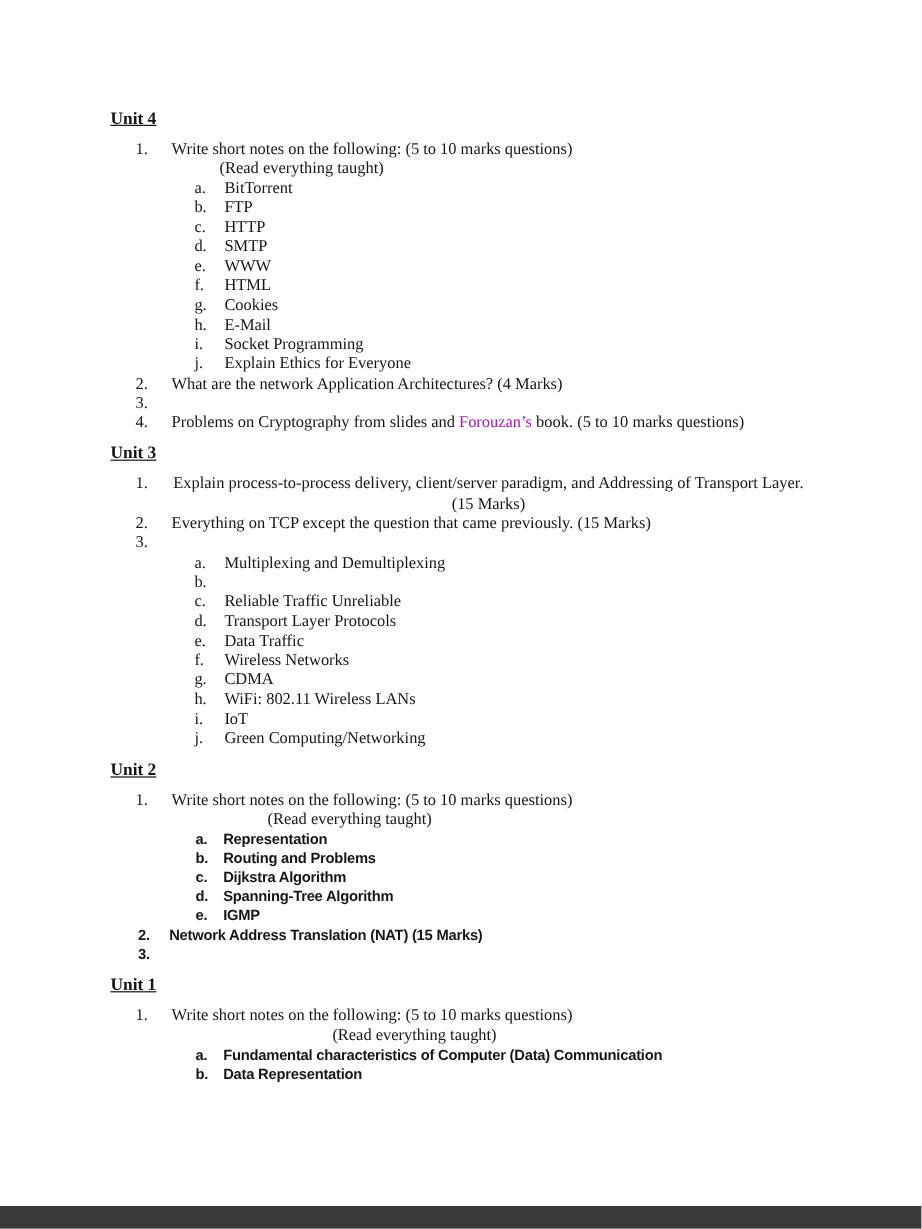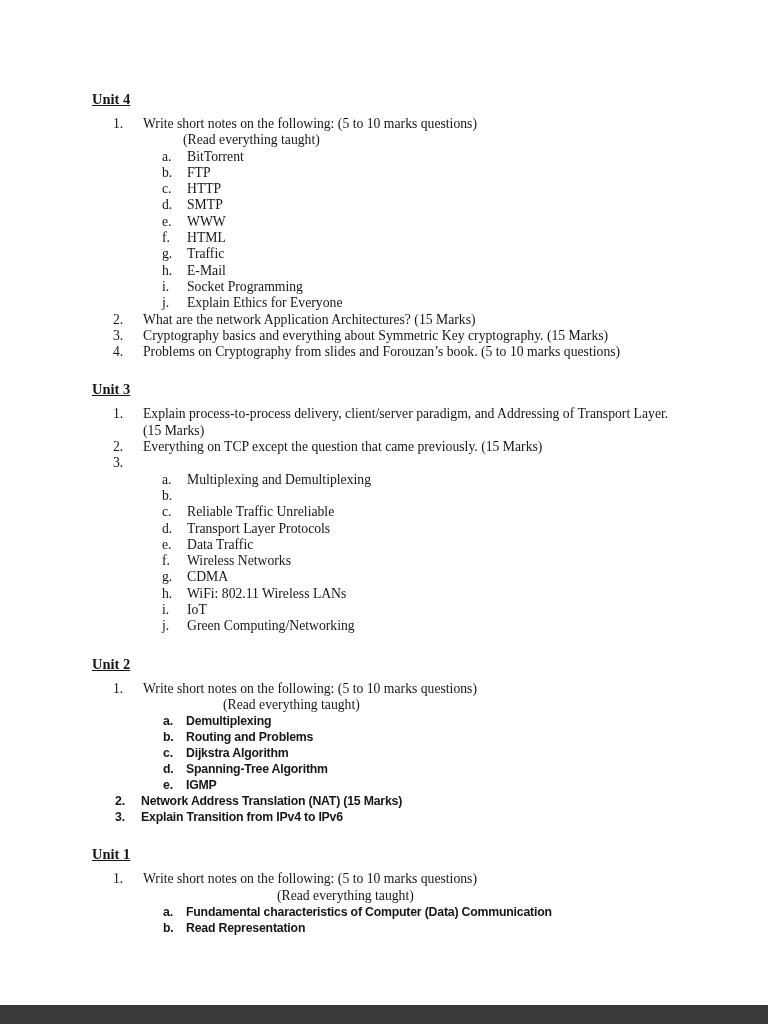--- a/index.html
+++ b/index.html
@@ -11,36 +11,36 @@
     font-family: "Liberation Serif", serif;
     overflow: hidden;
     position: relative;
   }
   .page {
     position: absolute; top: 0; left: 0;
     width: 768px; height: 1005px;
     padding: 90px 56px 12px 92px;
     background: #ffffff;
   }
-  .unit + .unit { margin-top: 20px; }
+  .unit + .unit { margin-top: 9px; }
   .unit-title {
     display: inline-block;
     margin: 0 0 8px 0;
     font-size: 14.5px;
     line-height: 17px;
     font-weight: bold;
     text-decoration: underline;
     font-family: "Liberation Serif", serif;
   }
   .items { font-size: 13.7px; }
   .item { display: flex; line-height: 16.3px; }
   .m { flex: 0 0 auto; }
   .m.num { padding-left: 21px; width: 51px; }
   .m.subm { padding-left: 70px; width: 95px; }
-  .t { max-width: 528px; }
+  .t { max-width: 528px; text-align: center; }
   .note { line-height: 16.3px; }
   .n-u4 { margin-left: 91px; }
   .n-u2 { margin-left: 131px; }
   .n-u1 { margin-left: 185px; }
   .sans {
     font-family: "Liberation Sans", sans-serif;
     font-weight: bold;
     font-size: 12.3px;
     letter-spacing: -0.2px;
     line-height: 16px;
@@ -87,46 +87,45 @@
       <div class="item">
         <span class="m subm">e.</span>
         <div class="t">WWW</div>
       </div>
       <div class="item">
         <span class="m subm">f.</span>
         <div class="t">HTML</div>
       </div>
       <div class="item">
         <span class="m subm">g.</span>
-        <div class="t">Traffic</div>
+        <div class="t">Cookies</div>
       </div>
       <div class="item">
         <span class="m subm">h.</span>
         <div class="t">E-Mail</div>
       </div>
       <div class="item">
         <span class="m subm">i.</span>
         <div class="t">Socket Programming</div>
       </div>
       <div class="item">
         <span class="m subm">j.</span>
         <div class="t">Explain Ethics for Everyone</div>
       </div>
 
       <div class="item">
         <span class="m num">2.</span>
-        <div class="t">What are the network Application Architectures? (15 Marks)</div>
+        <div class="t">What are the network Application Architectures? (4 Marks)</div>
       </div>
       <div class="item">
         <span class="m num">3.</span>
-        <div class="t">Cryptography basics and everything about Symmetric Key cryptography. (15 Marks)</div>
       </div>
       <div class="item">
         <span class="m num">4.</span>
-        <div class="t"><span>Problems on Cryptography from slides and </span><span class="emph" style="color: #0f172a;">Forouzan’s</span><span> book. (5 to 10 marks questions)</span></div>
+        <div class="t"><span>Problems on Cryptography from slides and </span><span class="emph" style="color: #a21caf;">Forouzan’s</span><span> book. (5 to 10 marks questions)</span></div>
       </div>
     </div>
   </section>
 
   <section class="unit">
     <h2 class="unit-title">Unit 3</h2>
     <div class="items">
       <div class="item">
         <span class="m num">1.</span>
         <div class="t">Explain process-to-process delivery, client/server paradigm, and Addressing of Transport Layer. (15 Marks)</div>
@@ -185,21 +184,21 @@
     <h2 class="unit-title">Unit 2</h2>
     <div class="items">
       <div class="item">
         <span class="m num">1.</span>
         <div class="t">Write short notes on the following: (5 to 10 marks questions)</div>
       </div>
       <div class="note n-u2">(Read everything taught)</div>
 
       <div class="item sans">
         <span class="m subm">a.</span>
-        <div class="t">Demultiplexing</div>
+        <div class="t">Representation</div>
       </div>
       <div class="item sans">
         <span class="m subm">b.</span>
         <div class="t">Routing and Problems</div>
       </div>
       <div class="item sans">
         <span class="m subm">c.</span>
         <div class="t">Dijkstra Algorithm</div>
       </div>
       <div class="item sans">
@@ -210,40 +209,39 @@
         <span class="m subm">e.</span>
         <div class="t">IGMP</div>
       </div>
 
       <div class="item sans">
         <span class="m num">2.</span>
         <div class="t">Network Address Translation (NAT) (15 Marks)</div>
       </div>
       <div class="item sans">
         <span class="m num">3.</span>
-        <div class="t">Explain Transition from IPv4 to IPv6</div>
       </div>
     </div>
   </section>
 
   <section class="unit">
     <h2 class="unit-title">Unit 1</h2>
     <div class="items">
       <div class="item">
         <span class="m num">1.</span>
         <div class="t">Write short notes on the following: (5 to 10 marks questions)</div>
       </div>
       <div class="note n-u1">(Read everything taught)</div>
 
       <div class="item sans">
         <span class="m subm">a.</span>
         <div class="t">Fundamental characteristics of Computer (Data) Communication</div>
       </div>
       <div class="item sans">
         <span class="m subm">b.</span>
-        <div class="t">Read Representation</div>
+        <div class="t">Data Representation</div>
       </div>
     </div>
   </section>
 
 </div>
 
 <div class="bottom-bar" style="background-color: rgb(58, 58, 58);"></div>
 
 </body></html>

